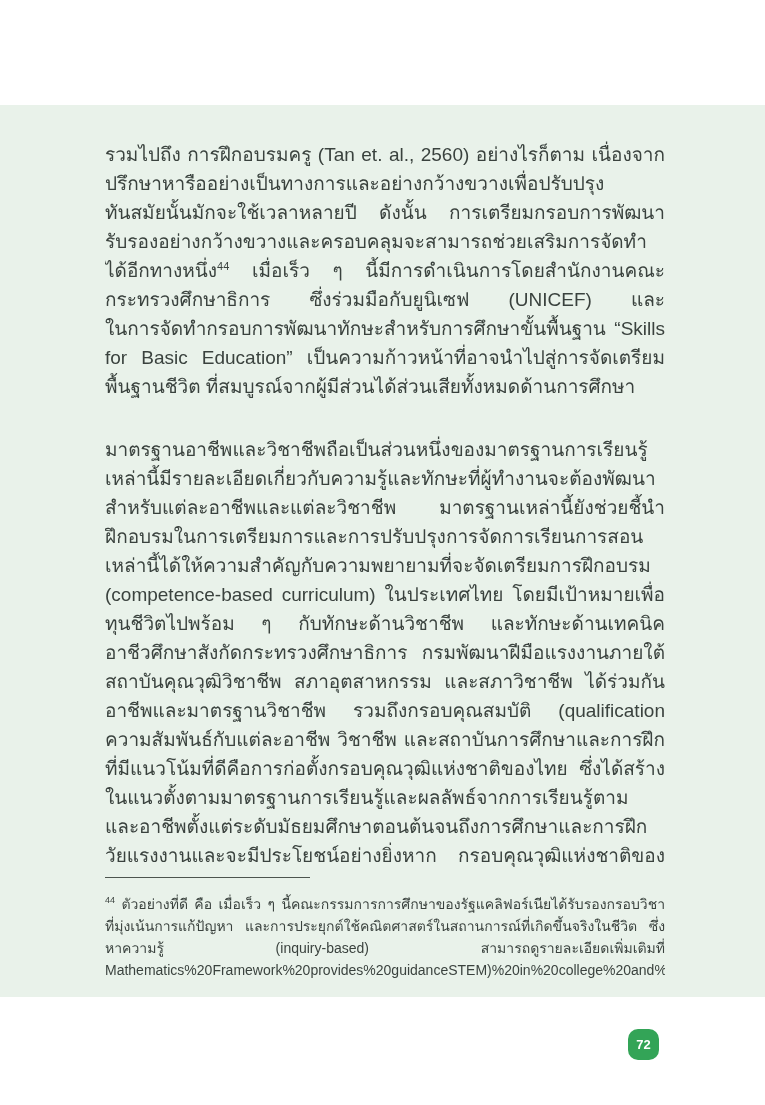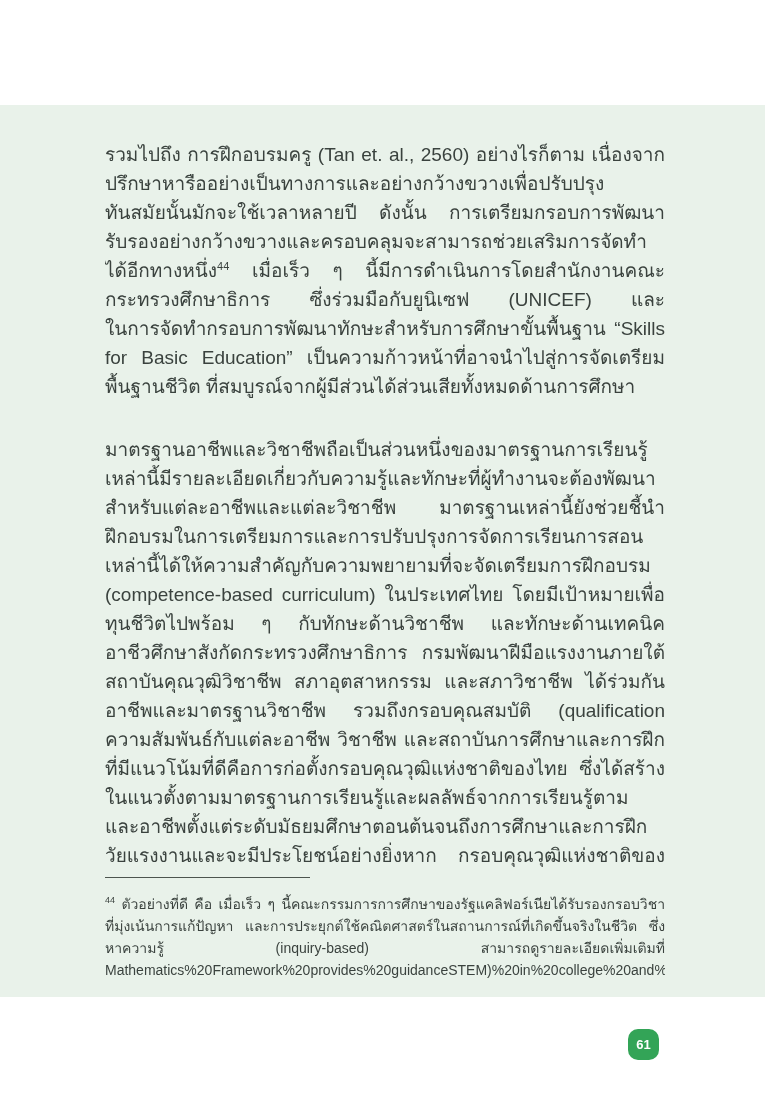--- a/index.html
+++ b/index.html
@@ -110,14 +110,14 @@
         </div>
     </div>
     <div class="fn-rule"></div>
     <div class="footnote">
         <div class="bl"><sup>44</sup> ตัวอย่างที่ดี คือ เมื่อเร็ว ๆ นี้คณะกรรมการการศึกษาของรัฐแคลิฟอร์เนียได้รับรองกรอบวิชาคณิตศาสตร์ (math framework)</div>
         <div class="bl">ที่มุ่งเน้นการแก้ปัญหา และการประยุกต์ใช้คณิตศาสตร์ในสถานการณ์ที่เกิดขึ้นจริงในชีวิต ซึ่งผลักดันโดยการสอนแบบสืบเสาะ</div>
         <div class="bl">หาความรู้ (inquiry-based) สามารถดูรายละเอียดเพิ่มเติมที่ https://www.cde.ca.gov/ci/ma/cf/#:~:text=The%20</div>
         <div class="bl short">Mathematics%20Framework%20provides%20guidanceSTEM)%20in%20college%20and%20career.</div>
       </div>
   </div>
-  <div class="page-badge" style="background: rgb(51, 164, 87); color: rgb(255, 255, 255);">61</div>
+  <div class="page-badge" style="background: rgb(51, 164, 87); color: rgb(255, 255, 255);">72</div>
 </div>
 
 </body></html>

